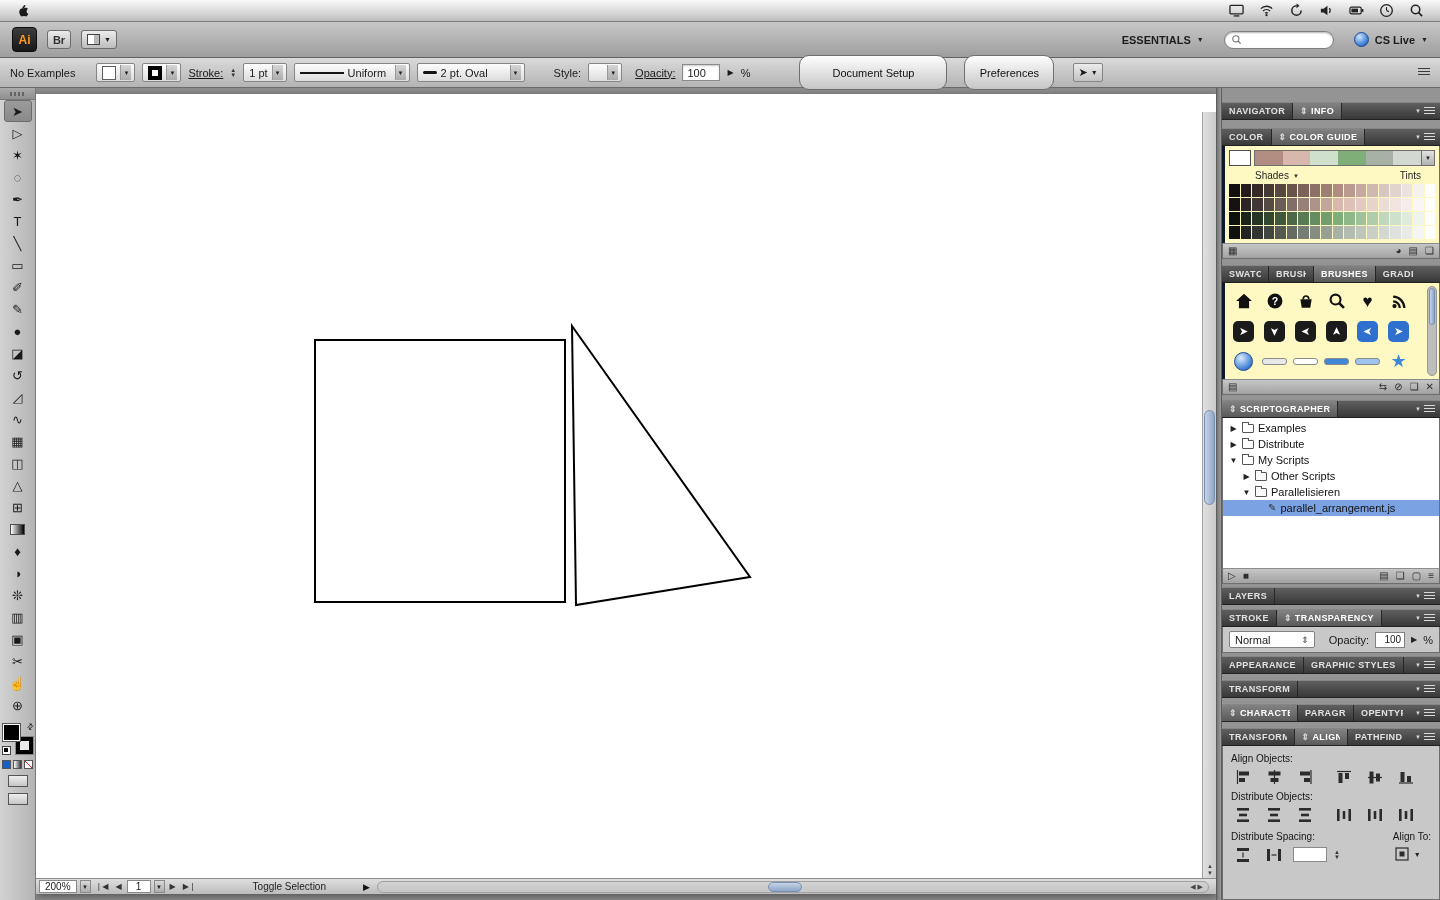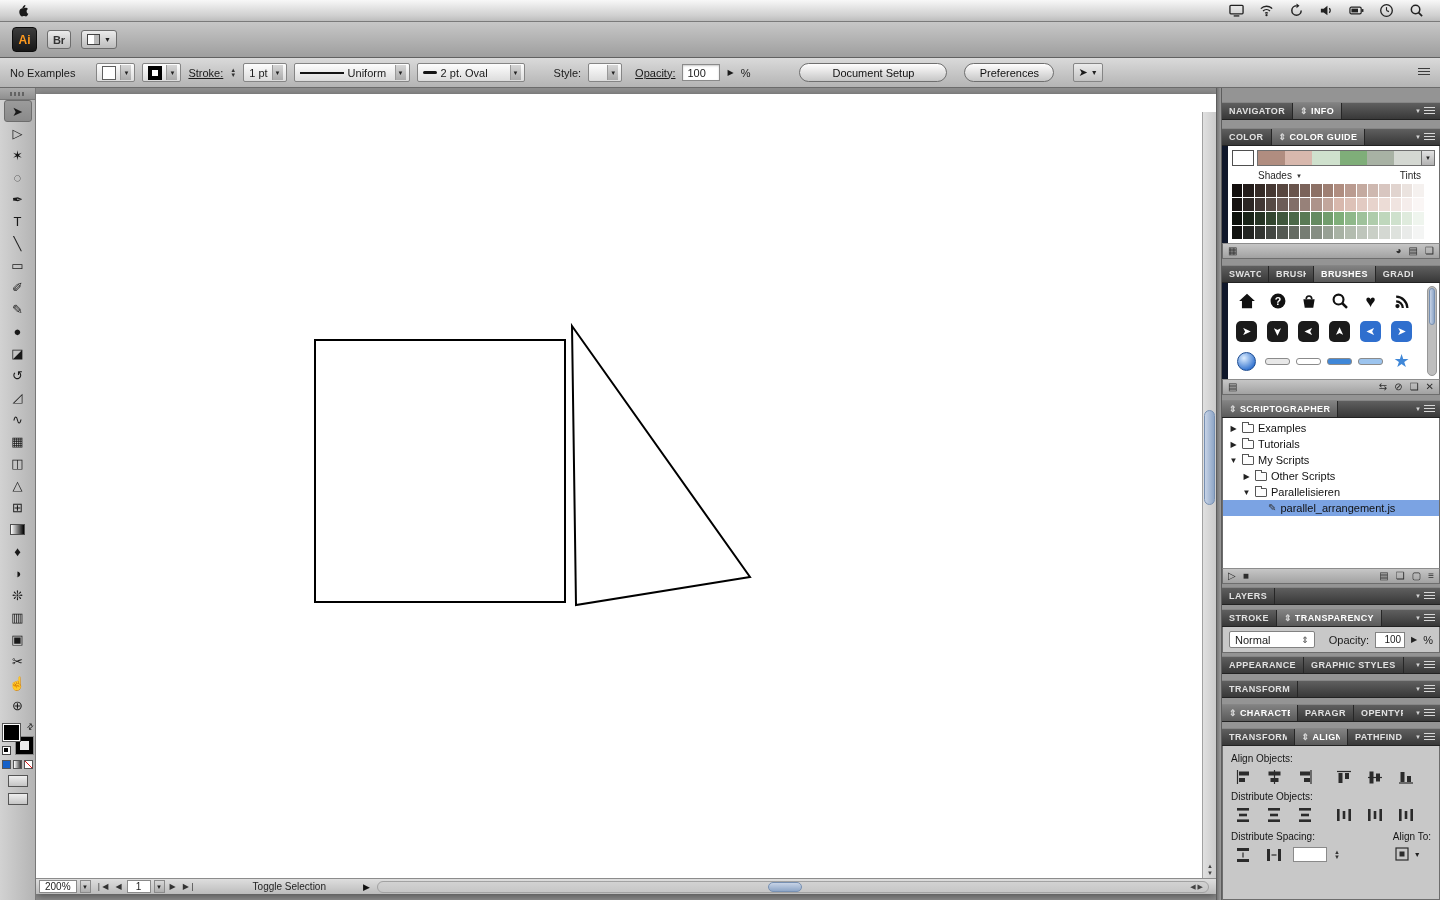--- a/index.html
+++ b/index.html
@@ -33,21 +33,21 @@
   .controlbar{position:absolute;top:58px;left:0;width:1440px;height:30px;background:linear-gradient(#dadada,#b4b4b4);border-bottom:1px solid #6b6b6b;display:flex;align-items:center;padding:0 10px;font-size:11px;gap:7px;z-index:30;}
   .link{text-decoration:underline;}
   .fill-swatch{width:14px;height:14px;background:#fff;border:1px solid #5e5e5e;}
   .stroke-swatch{width:14px;height:14px;border:4px solid #000;background:#fff;}
   .dd{display:flex;align-items:center;gap:4px;height:19px;border:1px solid #858585;border-radius:2px;background:linear-gradient(#fdfdfd,#dcdcdc);padding:0 3px 0 5px;}
   .dd .dcaret{width:11px;height:15px;background:linear-gradient(#d6d6d6,#ababab);border-left:1px solid #999;display:flex;align-items:center;justify-content:center;font-size:6px;color:#222;}
   .field{height:17px;background:#fff;border:1px solid #8a8a8a;box-shadow:inset 0 1px 2px rgba(0,0,0,.22);display:flex;align-items:center;padding:0 4px;}
   .stepper{display:flex;flex-direction:column;font-size:6px;line-height:5px;color:#333;}
   .line-preview{width:44px;height:2px;background:#141414;}
   .brush-dash{width:14px;height:3px;background:#141414;border-radius:2px;}
-  .cb-btn{height:19px;border:1px solid #6f6f6f;border-radius:10px;background:linear-gradient(#fffefe,#c6c6c6);padding:0 14px;font-size:11px;display:flex;align-items:center;color:#111;}
+  .cb-btn{height:35px;border:1px solid #6f6f6f;border-radius:10px;background:linear-gradient(#fffefe,#c6c6c6);padding:0 14px;font-size:11px;display:flex;align-items:center;color:#111;}
   .hlines{width:12px;height:9px;background:repeating-linear-gradient(#3c3c3c 0 1px,transparent 1px 3px);}
   .cb-tool-btn{height:19px;border:1px solid #858585;border-radius:2px;background:linear-gradient(#ececec,#c2c2c2);display:flex;align-items:center;gap:3px;padding:0 4px;font-size:11px;}
 
   
   .toolbar{position:absolute;left:0;top:88px;width:36px;height:812px;background:linear-gradient(90deg,#d2d2d2,#b4b4b4);border-right:1px solid #787878;display:flex;flex-direction:column;align-items:center;z-index:20;}
   .tb-grip{width:100%;height:12px;background:linear-gradient(#ababab,#8f8f8f);border-bottom:1px solid #777;display:flex;align-items:center;justify-content:center;}
   .tb-grip i{width:16px;height:4px;background:repeating-linear-gradient(90deg,#636363 0 2px,transparent 2px 4px);}
   .tool-list{display:flex;flex-direction:column;align-items:center;width:100%;}
   .tool{width:28px;height:22px;display:flex;align-items:center;justify-content:center;font-size:13px;color:#191919;border-radius:3px;}
   .tool.active{background:linear-gradient(#9b9b9b,#8a8a8a);border:1px solid #6c6c6c;}
@@ -92,21 +92,21 @@
   
   .dock{position:absolute;left:1222px;top:88px;width:218px;height:812px;background:#949494;padding-top:14px;display:flex;flex-direction:column;z-index:20;}
   .tabrow{height:18px;display:flex;align-items:stretch;background:linear-gradient(#5f5f5f,#383838);border-top:1px solid #868686;border-bottom:1px solid #222;}
   .tab{display:flex;align-items:center;padding:0 7px;font-size:9px;font-weight:bold;letter-spacing:.4px;color:#e2e2e2;border-right:1px solid #262626;white-space:nowrap;overflow:hidden;}
   .tab .tlabel{overflow:hidden;white-space:nowrap;}
   .tab.active{background:linear-gradient(#828282,#5a5a5a);color:#fff;}
   .exp{font-size:9px;margin-right:3px;color:#d8d8d8;}
   .pmenu{margin-left:auto;display:flex;align-items:center;gap:3px;padding:0 5px;}
   .pm-caret{font-size:6px;color:#d5d5d5;}
   .pmenu .lines{width:11px;height:8px;background:repeating-linear-gradient(#d8d8d8 0 1px,transparent 1px 3px);}
-  .panel-body{background:#ffffff;border-left:6px solid #0f172a;border-right:1px solid #6d6d6d;}
+  .panel-body{background:#fef9c3;border-left:3px solid #0f172a;border-right:1px solid #6d6d6d;}
   .panel-footer{height:16px;background:linear-gradient(#c6c6c6,#a2a2a2);border:1px solid #6d6d6d;border-top:1px solid #8d8d8d;display:flex;align-items:center;padding:0 5px;font-size:10px;color:#2e2e2e;}
   .pf-group{display:flex;align-items:center;gap:7px;}
   .pf-group.right{margin-left:auto;}
   .pf-ico{font-size:10px;line-height:1;color:#2e2e2e;}
   .mb8{margin-bottom:8px;}.mb6{margin-bottom:6px;}.mb5{margin-bottom:5px;}.mb4{margin-bottom:4px;}.mb3{margin-bottom:3px;}
 
   
   .cg-body{padding:4px;}
   .cg-striprow{display:flex;align-items:center;margin-bottom:3px;}
   .cg-selected{width:22px;height:16px;background:#fff;border:1px solid #4f4f4f;box-shadow:inset 0 0 0 1px #fff;margin-right:3px;}
@@ -223,20 +223,38 @@
       </span>
     </div>
 </header>
 
 <div class="appbar">
   <div class="ai-logo">Ai</div>
   <button class="br-btn">Br</button>
   <div class="arrange-btn">
     <span class="arr-glyph"></span>
     <span class="caret">▼</span>
+  </div>
+  <div class="appbar-right">
+    <div class="workspace">
+      <span>ESSENTIALS</span>
+      <span class="caret">▼</span>
+    </div>
+    <div class="searchbox">
+      <svg viewBox="0 0 16 16" width="11" height="11">
+          <circle cx="7" cy="7" r="4.5" fill="none" stroke="#777" stroke-width="1.6"></circle>
+          <line x1="10.2" y1="10.2" x2="14" y2="14" stroke="#777" stroke-width="1.8"></line>
+        </svg>
+      <input placeholder="" style="">
+    </div>
+    <div class="cslive">
+      <span class="cs-icon"></span>
+      <span>CS Live</span>
+      <span class="caret">▼</span>
+    </div>
   </div>
 </div>
 
 <div class="controlbar">
   <span>No Examples</span>
   <span class="dd" style="margin-left:14px;">
     <span class="fill-swatch"></span>
     <span class="dcaret">▼</span>
   </span>
   <span class="dd">
@@ -648,21 +666,21 @@
     </div>
     <div class="scr-body">
         <div class="tree-row" style="padding-left: 6px;">
           <span class="disc">▶</span>
           <span class="folder"></span>
           <span class="tree-label">Examples</span>
         </div>
         <div class="tree-row" style="padding-left: 6px;">
           <span class="disc">▶</span>
           <span class="folder"></span>
-          <span class="tree-label">Tutorials</span>
+          <span class="tree-label">Distribute</span>
         </div>
         <div class="tree-row" style="padding-left: 6px;">
           <span class="disc">▼</span>
           <span class="folder"></span>
           <span class="tree-label">My Scripts</span>
         </div>
         <div class="tree-row" style="padding-left: 19px;">
           <span class="disc">▶</span>
           <span class="folder"></span>
           <span class="tree-label">Other Scripts</span>

